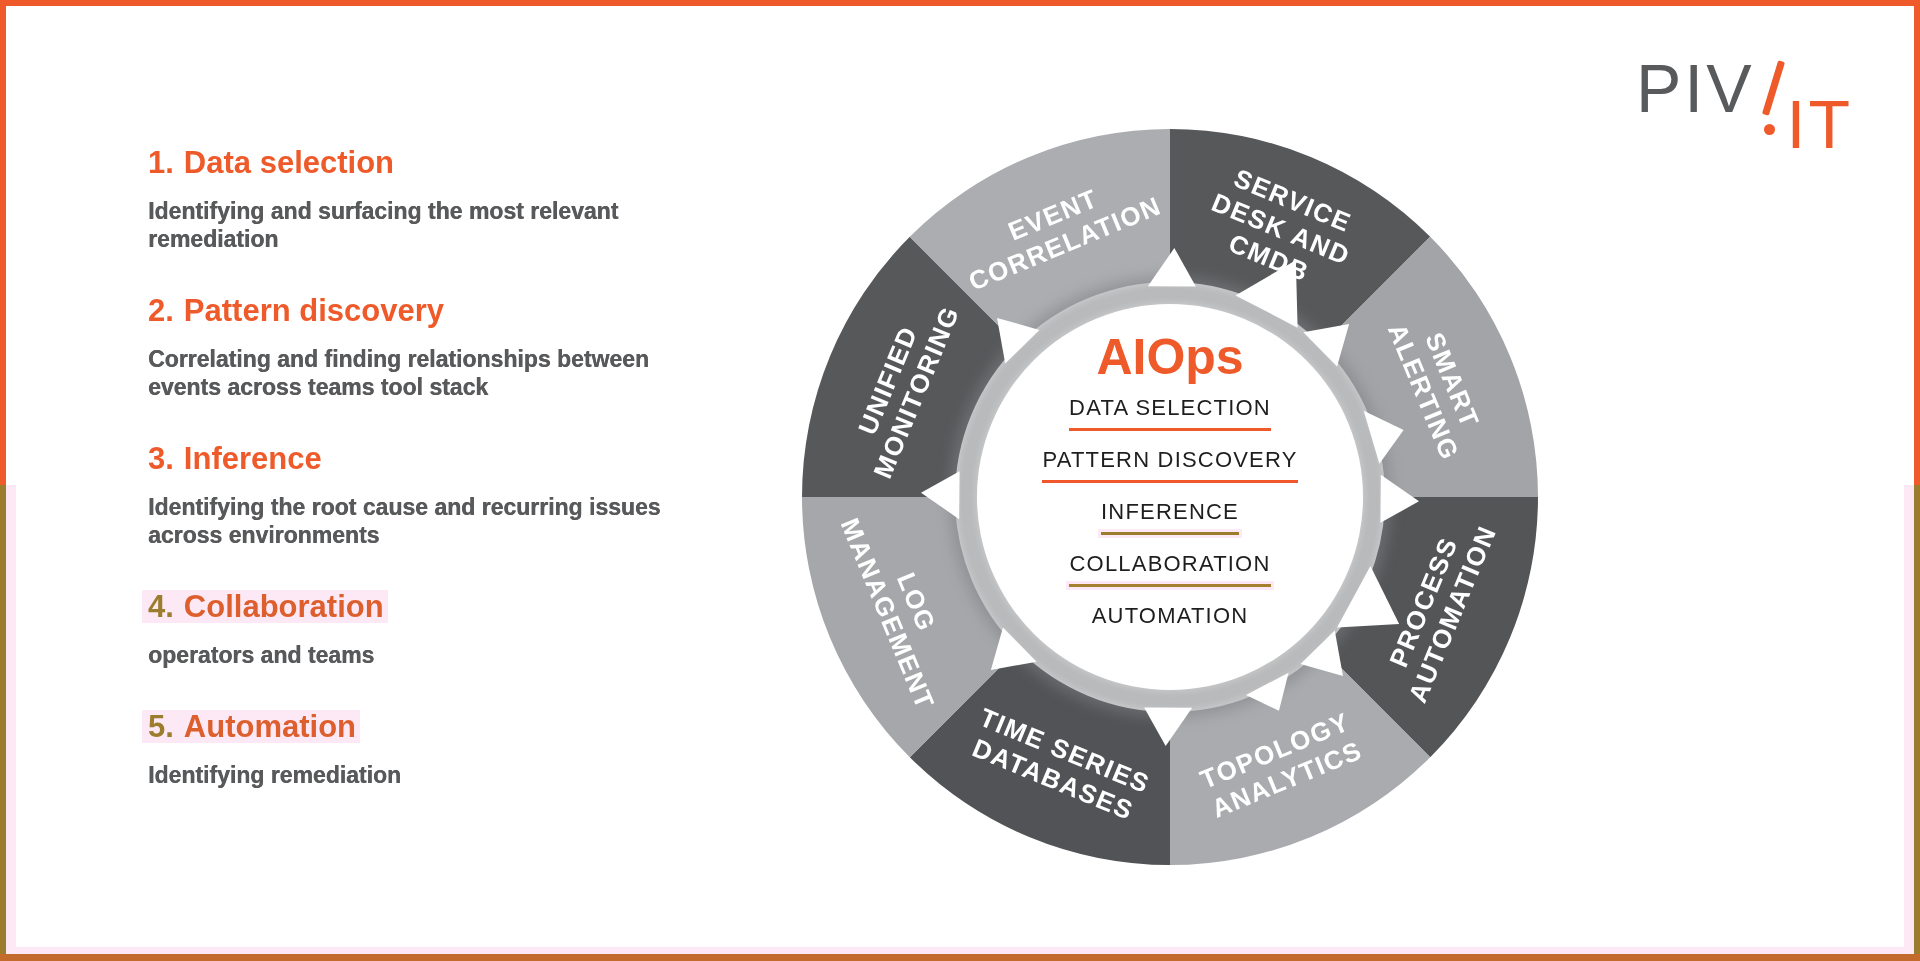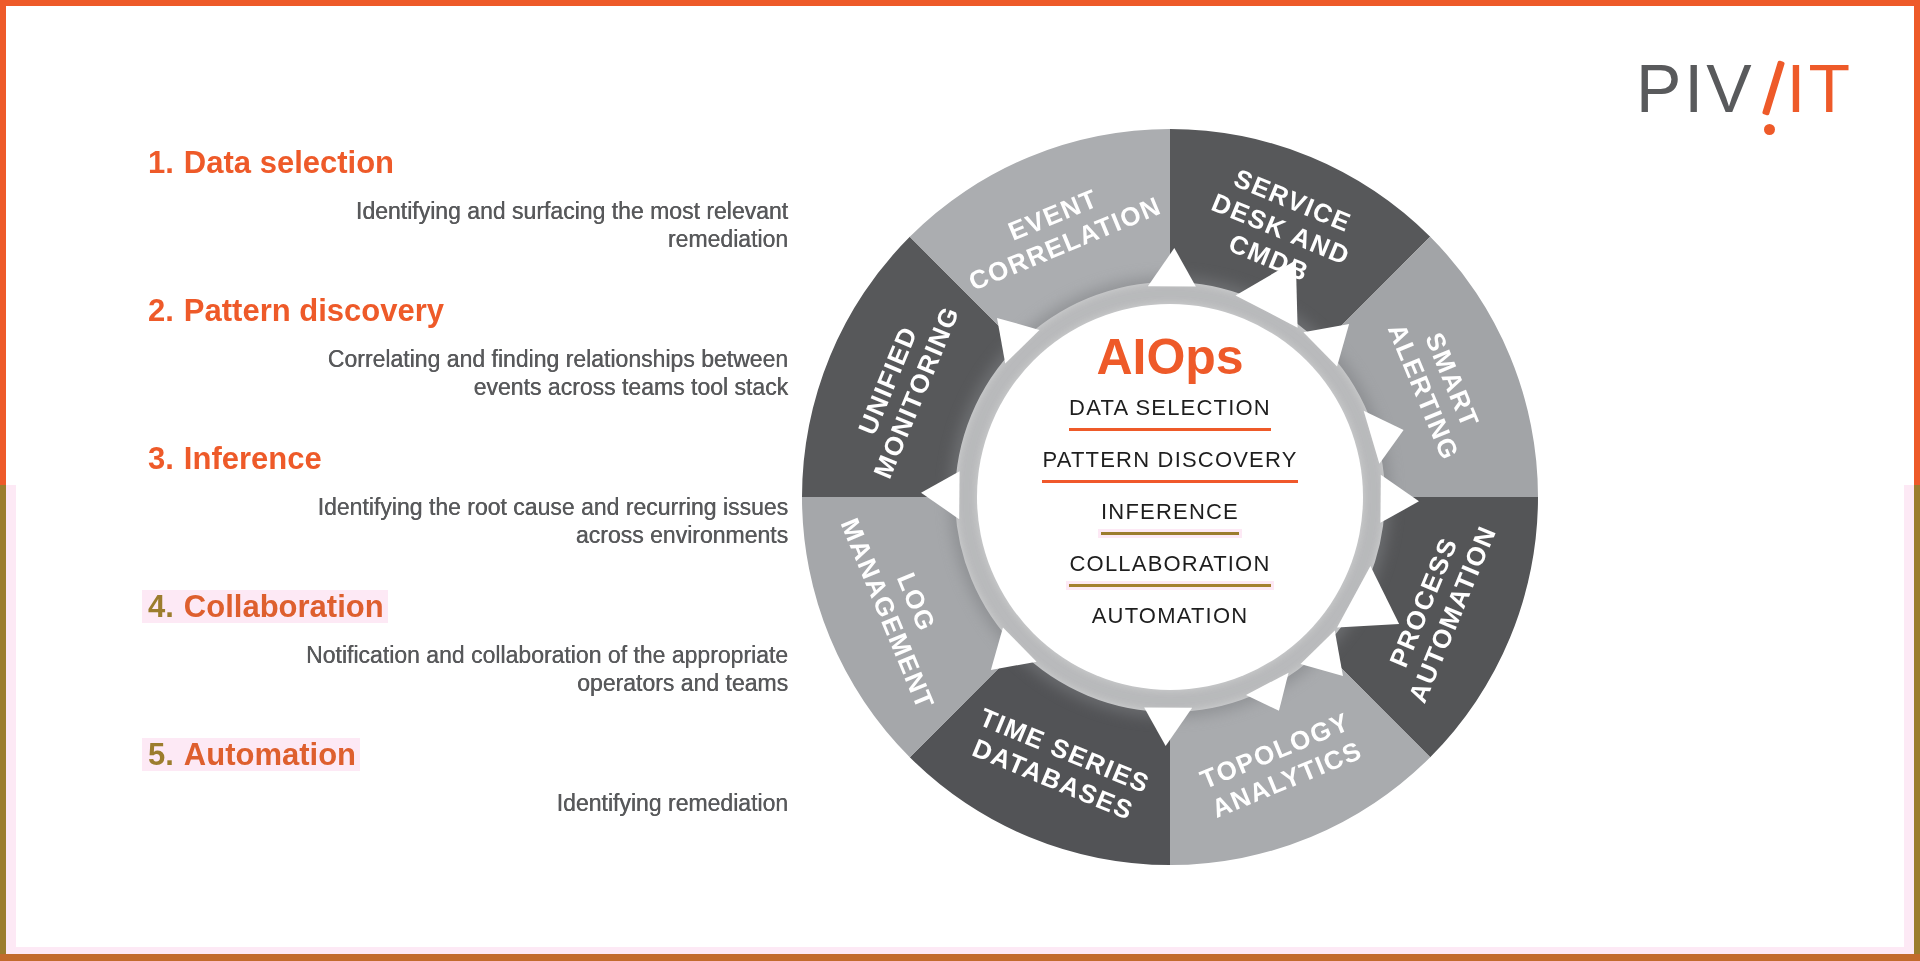--- a/index.html
+++ b/index.html
@@ -20,33 +20,33 @@
   .strip-right{right:6px;top:485px;width:10px;height:462px;background:var(--pink_soft);}
   .strip-bottom{left:6px;bottom:7px;width:1908px;height:7px;background:var(--pink_soft);}
 
   
   .logo{
     position:absolute;left:1636px;top:56px;height:86px;
     display:flex;align-items:flex-start;
     font-size:68px;font-weight:400;letter-spacing:3px;line-height:64px;
   }
   .logo-piv{color:#595A5C;}
-  .logo-it{color:var(--orange);}
+  .logo-it{color:var(--orange);margin-top:36px;}
   .logo-mark{position:relative;display:inline-block;width:26px;height:82px;margin:0 2px 0 4px;}
   .logo-slash{position:absolute;top:4px;left:11px;width:7px;height:56px;background:var(--orange);transform:rotate(17deg);border-radius:2px;}
   .logo-dot{position:absolute;top:68px;left:5px;width:11px;height:11px;border-radius:50%;background:var(--orange);}
 
   
   .steps{position:absolute;left:148px;top:146px;width:640px;}
   .list-item{margin:0 0 41px 0;}
   .item-heading{font-size:31px;font-weight:700;line-height:33px;margin:0 0 18px 0;display:inline-block;text-align:center;}
   .item-heading.hl{background:var(--pink_soft);box-shadow:4px 0 0 var(--pink_soft),-6px 0 0 var(--pink_soft);}
   .item-number{margin-right:10px;}
   .item-desc{font-size:23px;line-height:28px;font-weight:700;color:var(--text_gray);}
-  .item-desc .desc-line{white-space:nowrap;font-weight:400;color:var(--text_gray);text-align:right;}
+  .item-desc .desc-line{white-space:nowrap;font-weight:700;color:var(--text_gray);}
   
   .item-desc .desc-line{text-shadow:0.4px 0 0 currentColor;}
 
   
   .wheel{position:absolute;left:800px;top:127px;width:740px;height:740px;}
   .wheel svg{display:block;width:740px;height:740px;}
   .seg-label{font-family:"Liberation Sans",sans-serif;font-size:26px;font-weight:700;letter-spacing:1.5px;fill:#ffffff;text-anchor:middle;}
 
   .wheel-center{position:absolute;left:975px;top:332px;width:390px;text-align:center;}
   .aiops-title{font-size:50px;font-weight:700;color:var(--orange);line-height:50px;margin:0 0 14px 0;letter-spacing:0;}
@@ -86,21 +86,20 @@
       </div></div>
     <div class="list-item"><div class="item-heading"><span class="item-number" style="color: rgb(238, 90, 41);">2.</span><span class="item-title" style="color: rgb(238, 90, 41);">Pattern discovery</span></div><div class="item-desc">
         <div class="desc-line">Correlating and finding relationships between</div>
         <div class="desc-line">events across teams tool stack</div>
       </div></div>
     <div class="list-item"><div class="item-heading"><span class="item-number" style="color: rgb(238, 90, 41);">3.</span><span class="item-title" style="color: rgb(238, 90, 41);">Inference</span></div><div class="item-desc">
         <div class="desc-line">Identifying the root cause and recurring issues</div>
         <div class="desc-line">across environments</div>
       </div></div>
     <div class="list-item"><div class="item-heading hl"><span class="item-number" style="color: rgb(156, 125, 45);">4.</span><span class="item-title" style="color: rgb(222, 95, 46);">Collaboration</span></div><div class="item-desc">
-        <div class="desc-line">Notification and collaboration of the appropriate</div>
         <div class="desc-line">operators and teams</div>
       </div></div>
     <div class="list-item"><div class="item-heading hl"><span class="item-number" style="color: rgb(156, 125, 45);">5.</span><span class="item-title" style="color: rgb(222, 95, 46);">Automation</span></div><div class="item-desc">
         <div class="desc-line">Identifying remediation</div>
       </div></div>
   </section>
 
 <div class="wheel">
   <svg id="wheel-svg" viewBox="0 0 740 740">
     <defs>

